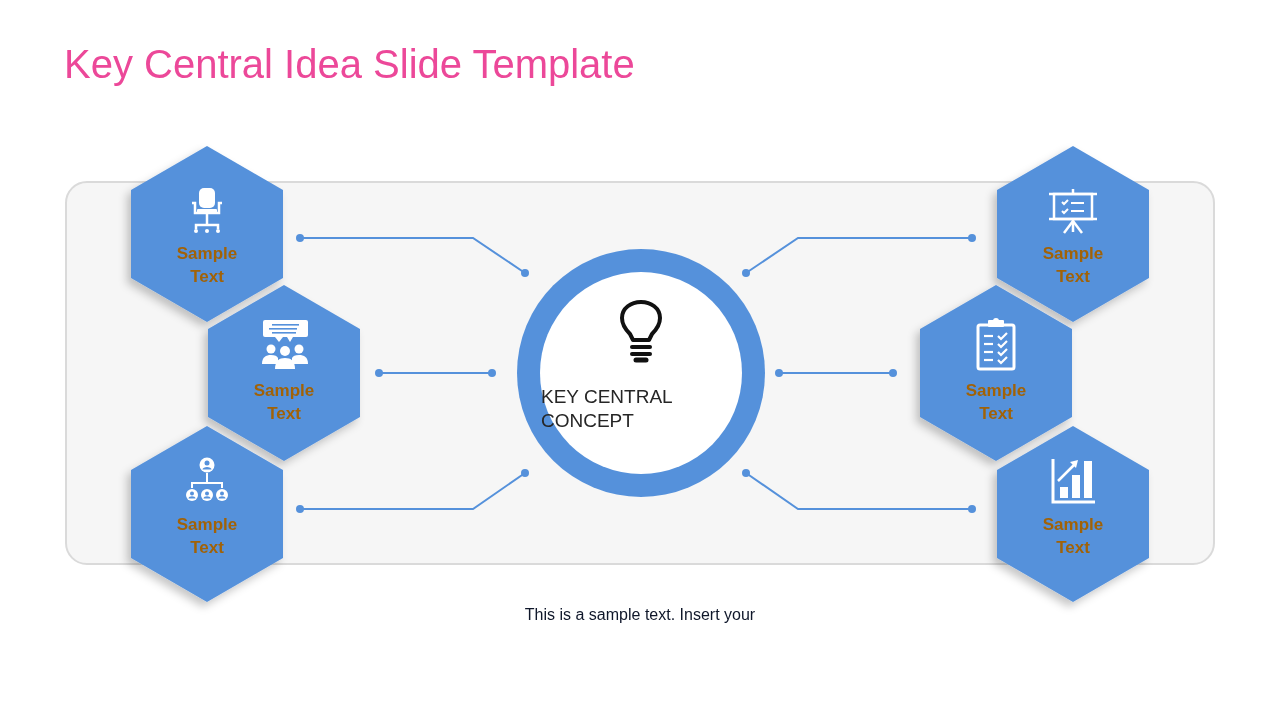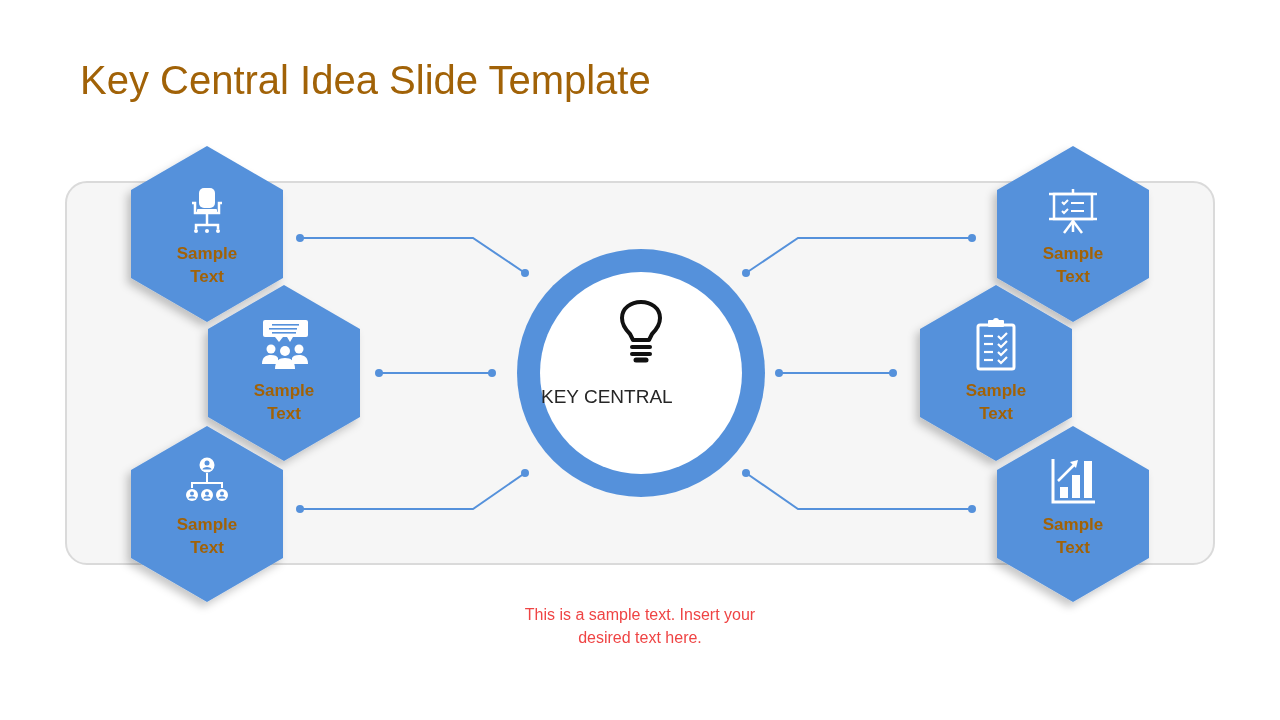--- a/index.html
+++ b/index.html
@@ -3,40 +3,40 @@
 <meta charset="utf-8">
 <style>
   html, body { margin: 0; padding: 0; }
   body {
     width: 1280px; height: 720px; position: relative; overflow: hidden;
     background: #ffffff;
     font-family: "Liberation Sans", "DejaVu Sans", sans-serif;
   }
   .title {
     position: absolute; left: 64px; top: 42px;
-    font-size: 40px; color: #a16207; font-weight: normal; margin: 16px;
+    font-size: 40px; color: #ec4899; font-weight: normal; margin: 0;
     letter-spacing: 0px;
   }
   .panel {
     position: absolute; left: 65px; top: 181px; width: 1150px; height: 384px;
     background: #f6f6f6; border: 2px solid #dadada; border-radius: 22px;
     box-sizing: border-box;
   }
   svg.diagram { position: absolute; left: 0; top: 0; }
   .hex-label {
     position: absolute; width: 120px; text-align: center;
     color: #a16207; font-weight: bold; font-size: 17px; line-height: 23px;
   }
   .center-label {
     position: absolute; left: 541px; top: 385px; width: 200px; text-align: left;
     color: #262626; font-size: 19px; line-height: 24px;
   }
   .footer-text {
     position: absolute; left: 440px; top: 603px; width: 400px; text-align: center;
-    color: #ef4444; font-size: 16px; line-height: 23px;
+    color: #0f172a; font-size: 16px; line-height: 23px;
   }
 </style>
 </head>
 <body>
 
 <h1 class="title">Key Central Idea Slide Template</h1>
 
 <div class="panel"></div>
 
 <svg class="diagram" width="1280" height="720" viewBox="0 0 1280 720">
@@ -194,18 +194,18 @@
   <div>Sample</div>
   <div>Text</div>
 </div>
 <div class="hex-label" style="left:1013px; top:513px;">
   <div>Sample</div>
   <div>Text</div>
 </div>
 
 <div class="center-label">
   <div>KEY CENTRAL</div>
+  <div>CONCEPT</div>
 </div>
 
 <div class="footer-text">
   <div>This is a sample text. Insert your</div>
-  <div>desired text here.</div>
 </div>
 
 </body></html>

